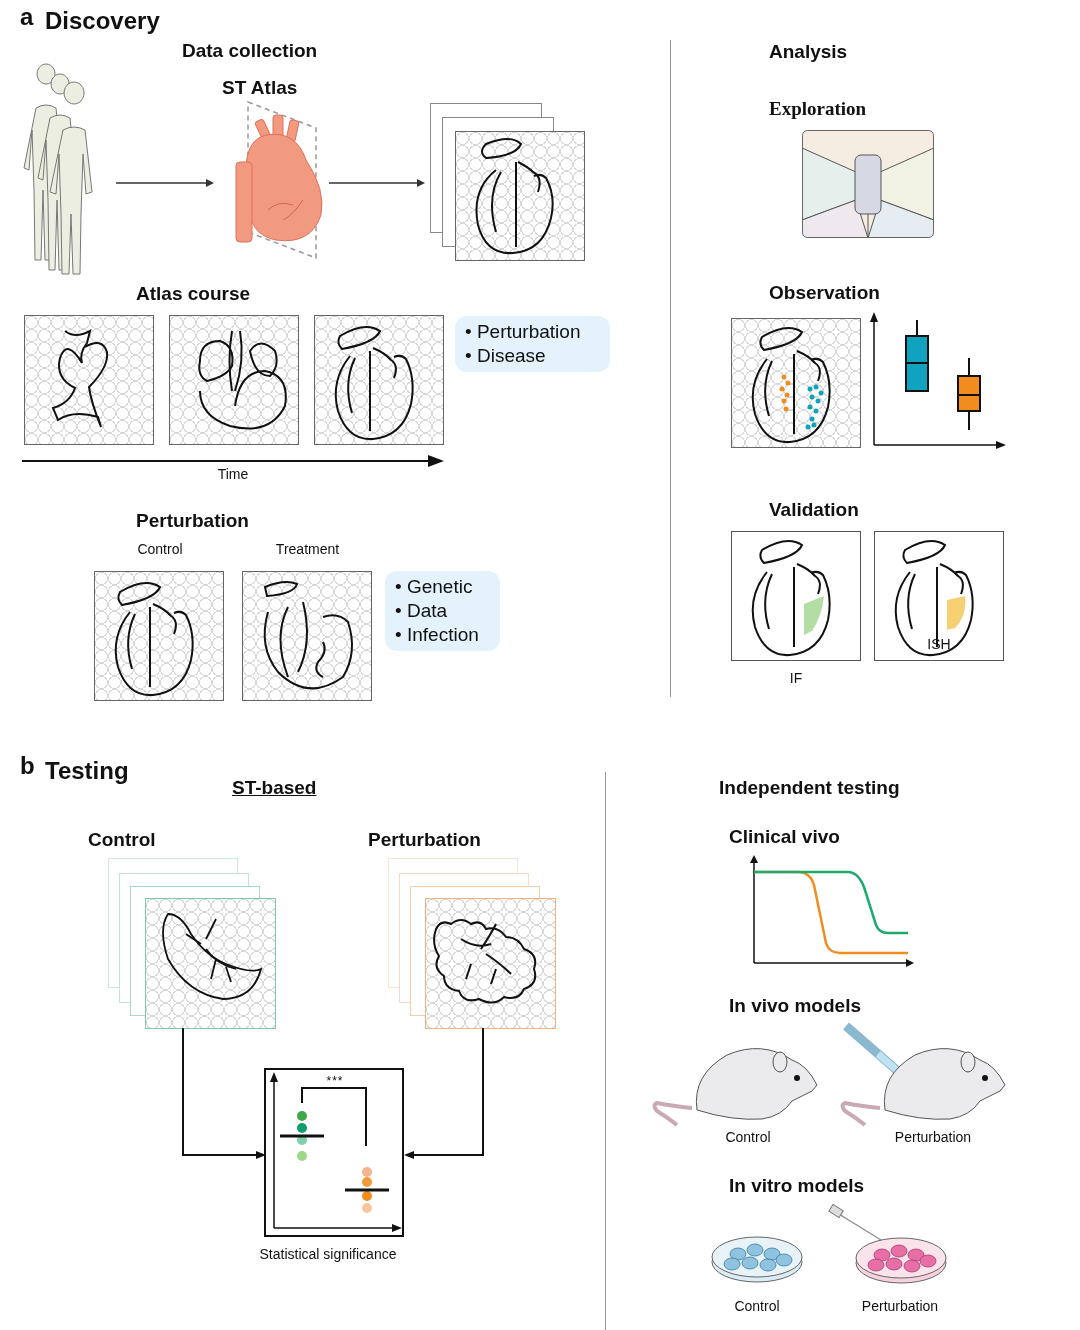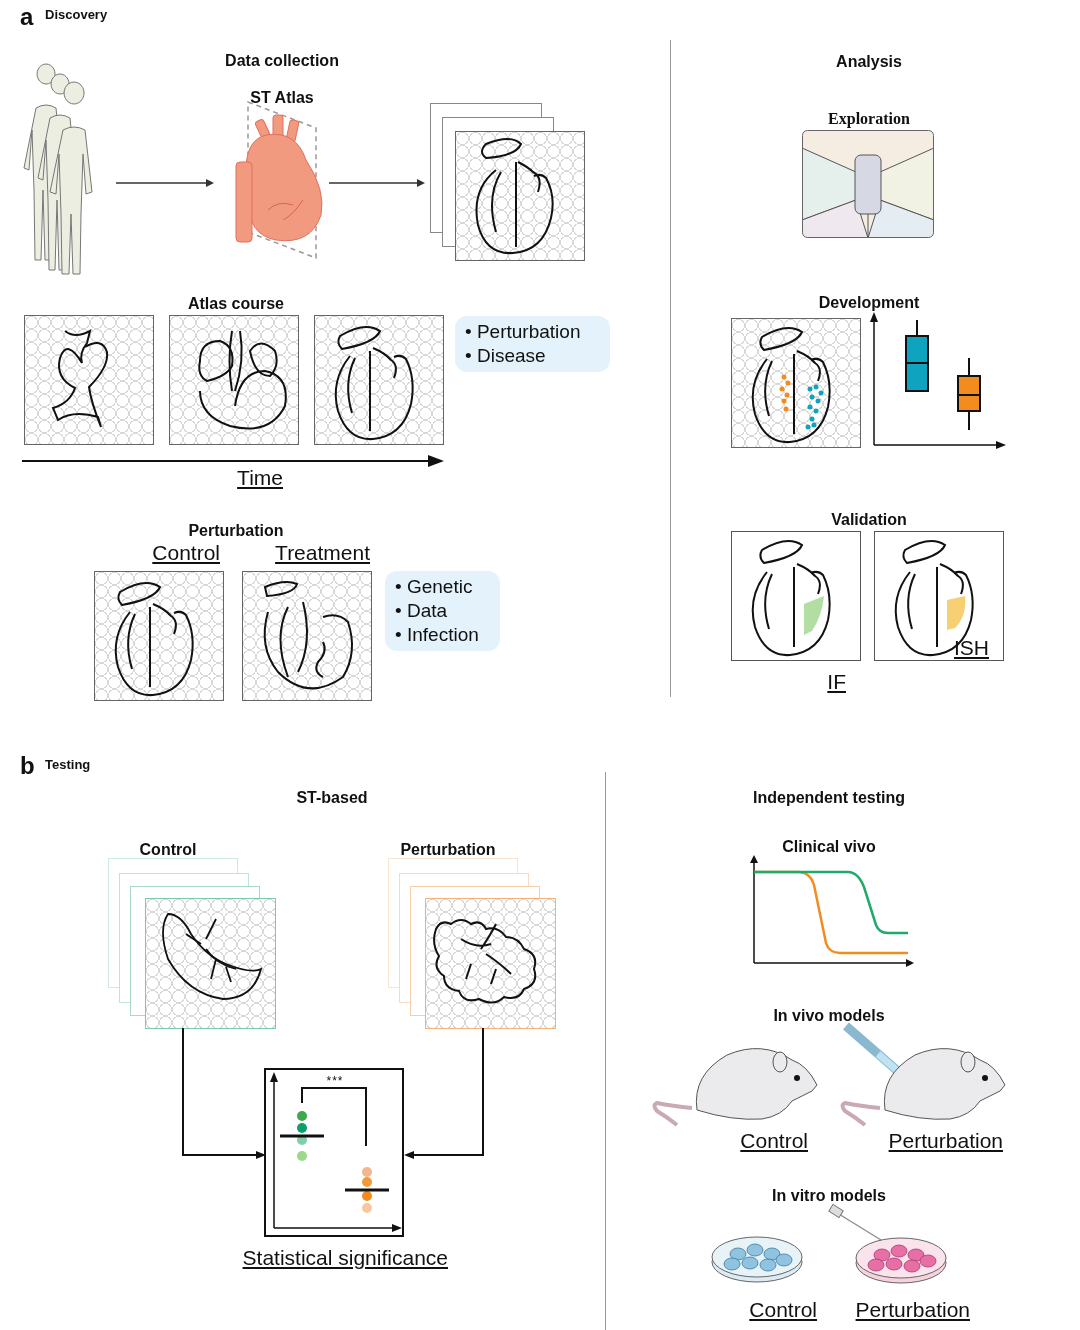--- a/index.html
+++ b/index.html
@@ -1,22 +1,22 @@
 <!DOCTYPE html>
 <html><head>
 <meta charset="utf-8">
 <style>
   html, body { margin:0; padding:0; background:#ffffff; }
   body { width:1080px; height:1330px; position:relative; overflow:hidden;
          font-family:"Liberation Sans", sans-serif; color:#111; }
   .abs { position:absolute; }
   .panel-letter { font-weight:bold; font-size:24px; }
-  .panel-title { font-weight:bold; font-size:13px; }
-  .h { font-weight:bold; font-size:16px; text-align:center; white-space:nowrap;margin-top:12px; }
-  .lbl { font-size:21px; text-align:right; white-space:nowrap;text-decoration:underline; }
+  .panel-title { font-weight:bold; font-size:24px; }
+  .h { font-weight:bold; font-size:19px; text-align:left; white-space:nowrap; }
+  .lbl { font-size:14px; text-align:center; white-space:nowrap; }
   .note { background:#e4f3fb; border-radius:12px; font-size:19px; line-height:24px; padding:4px 10px 4px 10px; }
   .note div::before { content:"\2022\00a0"; }
   .divider { background:#999; width:1px; }
   .tile { box-sizing:border-box; border:1px solid #666;
           background-color:#fff;
           background-image: radial-gradient(circle at 50% 50%, transparent 0 5.5px, #d8d8d8 5.5px 6.6px, transparent 6.6px);
           background-size:13px 13px; }
   .tile.plain { background-image:none; border-color:#555; }
   .slide { box-sizing:border-box; border:1px solid #888; background:#fff; }
   svg { overflow:visible; }
@@ -151,21 +151,21 @@
     <polygon points="0,18 54,42 54,70 0,90" fill="#e5efeb"></polygon>
     <polygon points="132,18 78,42 78,70 132,90" fill="#f2f2e4"></polygon>
     <polygon points="0,90 54,70 66,108 0,108" fill="#efe9ef"></polygon>
     <polygon points="132,90 78,70 66,108 132,108" fill="#e5edf2"></polygon>
     <line x1="66" y1="82" x2="66" y2="108"></line>
   </g>
   <rect x="0.5" y="0.5" width="131" height="107" rx="5" fill="none" stroke="#666"></rect>
   <rect x="53" y="25" width="26" height="59" rx="6" fill="#d6d8e4" stroke="#555"></rect>
 </svg>
 
-<div class="abs h" style="left:769px;top:282px;width:200px;">Development</div>
+<div class="abs h" style="left:769px;top:282px;width:200px;">Observation</div>
 <div class="abs tile" style="left:731px;top:318px;width:130px;height:130px;">
   <svg width="130" height="130">
     <g fill="none" stroke="#111" stroke-width="2">
       <path d="M30 18 q25 -15 40 -5 q-5 12 -38 18 q-6 -6 -2 -13z"></path>
       <path d="M35 40 q-20 25 -12 55 q10 30 35 28 q30 -3 38 -35 q5 -25 -5 -45 q-5 -5 -12 -2"></path>
       <path d="M40 42 q-12 25 -3 55 M62 35 l0 80 M65 32 q12 5 18 12 q8 5 3 18"></path>
     </g>
     <g fill="#f28c1e">
       <circle cx="52" cy="58" r="2.5"></circle>
         <circle cx="56" cy="64" r="2.5"></circle>
@@ -225,21 +225,21 @@
     </g>
     <path d="M72 68 l18 -4 q2 20 -10 32 l-8 2z" fill="#f5c85a" opacity="0.85"></path>
   </svg>
 </div>
 <div class="abs lbl" style="left:746px;top:670px;width:100px;">IF</div>
 <div class="abs lbl" style="left:889px;top:636px;width:100px;">ISH</div>
 
 <div class="abs panel-letter" style="left:20px;top:752px;">b</div>
 <div class="abs panel-title" style="left:45px;top:757px;">Testing</div>
 
-<div class="abs h" style="left:232px;top:777px;width:200px;">ST-based</div>
+<div class="abs h" style="left:232px;top:777px;width:200px;text-decoration:underline;">ST-based</div>
 <div class="abs h" style="left:88px;top:829px;width:160px;">Control</div>
 <div class="abs h" style="left:368px;top:829px;width:160px;">Perturbation</div>
 
 <div class="abs slide" style="left:108px;top:858px;width:130px;height:130px;border-color:#cfe9e0;"></div>
 <div class="abs slide" style="left:119px;top:873px;width:130px;height:130px;border-color:#bfe3d6;"></div>
 <div class="abs slide" style="left:130px;top:886px;width:130px;height:130px;border-color:#a8d9c8;"></div>
 <div class="abs tile" style="left:145px;top:898px;width:131px;height:131px;border-color:#7dc9b0;">
   <svg width="130" height="130">
     <g fill="none" stroke="#111" stroke-width="1.8">
       <path d="M22 15 q-10 15 0 45 q20 35 55 40 q30 0 38 -30 q-10 5 -35 -5 q-20 -8 -35 -30 q-10 -20 -23 -20z"></path>

